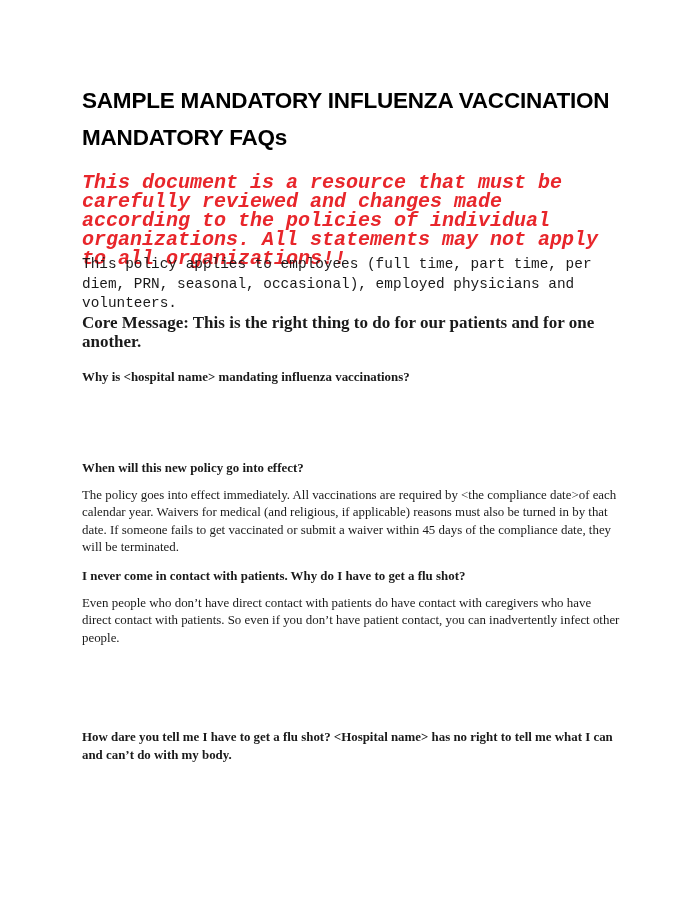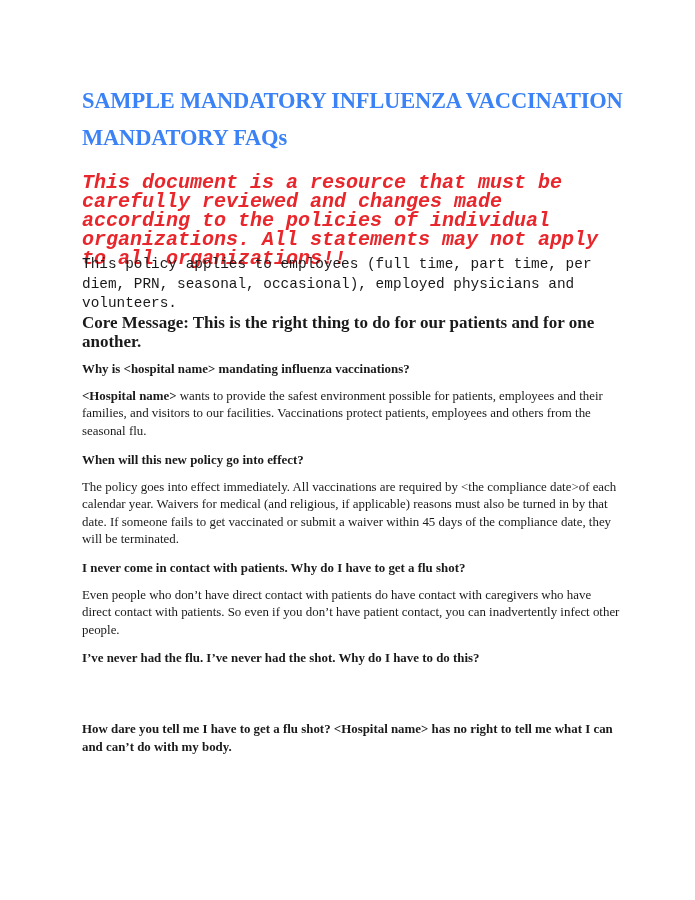--- a/index.html
+++ b/index.html
@@ -19,25 +19,25 @@
       top: 0;
       width: 540px;
       font-family: "DejaVu Serif", "Liberation Serif", serif;
       color: #1a1a1a;
     }
     .title {
       position: absolute;
       left: 0;
       top: 82px;
       width: 560px;
-      font-family: Liberation Serif, serif;
+      font-family: Liberation Sans, sans-serif;
       font-weight: bold;
       font-size: 22.5px;
       line-height: 37px;
-      color: #3b82f6;
+      color: #000000;
       letter-spacing: -0.2px;
       margin: 0;
     }
     .disclaimer {
       position: absolute;
       left: 0;
       top: 173px;
       width: 540px;
       font-family: Liberation Mono, monospace;
       font-style: italic;
@@ -71,21 +71,21 @@
     .faq {
       position: absolute;
       left: 0;
       width: 540px;
       font-family: "Liberation Serif", "DejaVu Serif", serif;
       font-size: 12.9px;
       line-height: 17.5px;
     }
     .q {
       font-weight: bold;
-      margin: 0 0 9px 0;
+      margin: 8px 0 9px 0;
     }
     .a {
       margin: 0;
     }
     .a b { font-weight: bold; }
   </style>
 </head>
 <body>
 
 <div class="page">
@@ -95,33 +95,31 @@
   </h1>
 
   <p class="disclaimer">This document is a resource that must be carefully reviewed and changes made according to the policies of individual organizations. All statements may not apply to all organizations!!</p>
 
   <p class="applies">This policy applies to employees (full time, part time, per diem, PRN, seasonal, occasional), employed physicians and volunteers.</p>
 
   <p class="core">Core Message: This is the right thing to do for our patients and for one another.</p>
 
   <div class="faq" style="top:361px;">
     <p class="q">Why is &lt;hospital name&gt; mandating influenza vaccinations?</p>
-    <p class="a"><b>&lt;Hospital name&gt;</b><span> wants to provide the safest environment possible for patients, employees and their families, and visitors to our facilities. Vaccinations protect patients, employees and others from the seasonal flu.</span></p>
   </div>
 
   <div class="faq" style="top:452px;">
     <p class="q">When will this new policy go into effect?</p>
     <p class="a">The policy goes into effect immediately. All vaccinations are required by &lt;the compliance date&gt;of each calendar year. Waivers for medical (and religious, if applicable) reasons must also be turned in by that date. If someone fails to get vaccinated or submit a waiver within 45 days of the compliance date, they will be terminated.</p>
   </div>
 
   <div class="faq" style="top:560px;">
     <p class="q">I never come in contact with patients. Why do I have to get a flu shot?</p>
     <p class="a">Even people who don’t have direct contact with patients do have contact with caregivers who have direct contact with patients. So even if you don’t have patient contact, you can inadvertently infect other people.</p>
   </div>
 
   <div class="faq" style="top:650px;">
-    <p class="q">I’ve never had the flu. I’ve never had the shot. Why do I have to do this?</p>
   </div>
 
   <div class="faq" style="top:721px;">
     <p class="q">How dare you tell me I have to get a flu shot? &lt;Hospital name&gt; has no right to tell me what I can and can’t do with my body.</p>
   </div>
 </div>
 
 </body></html>

